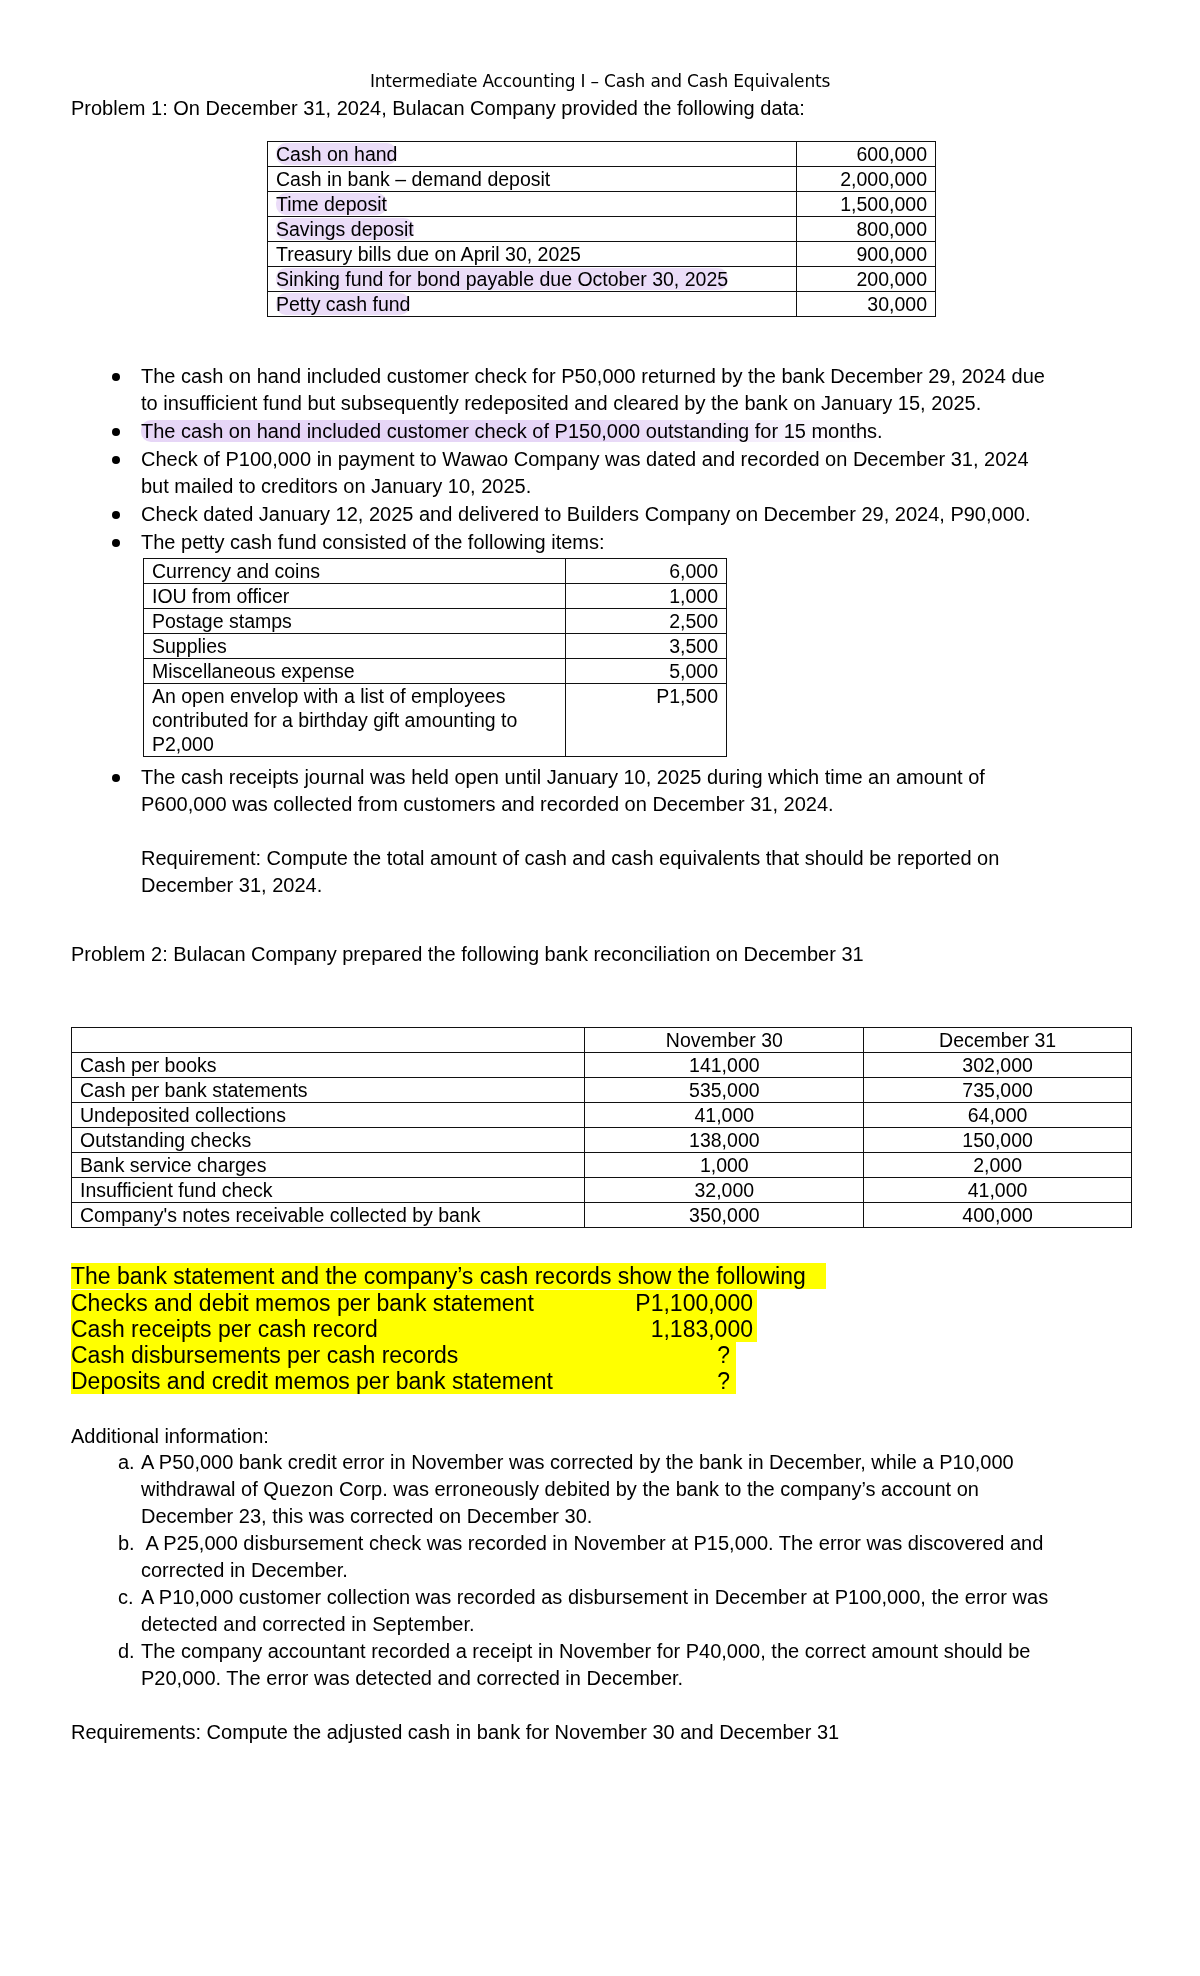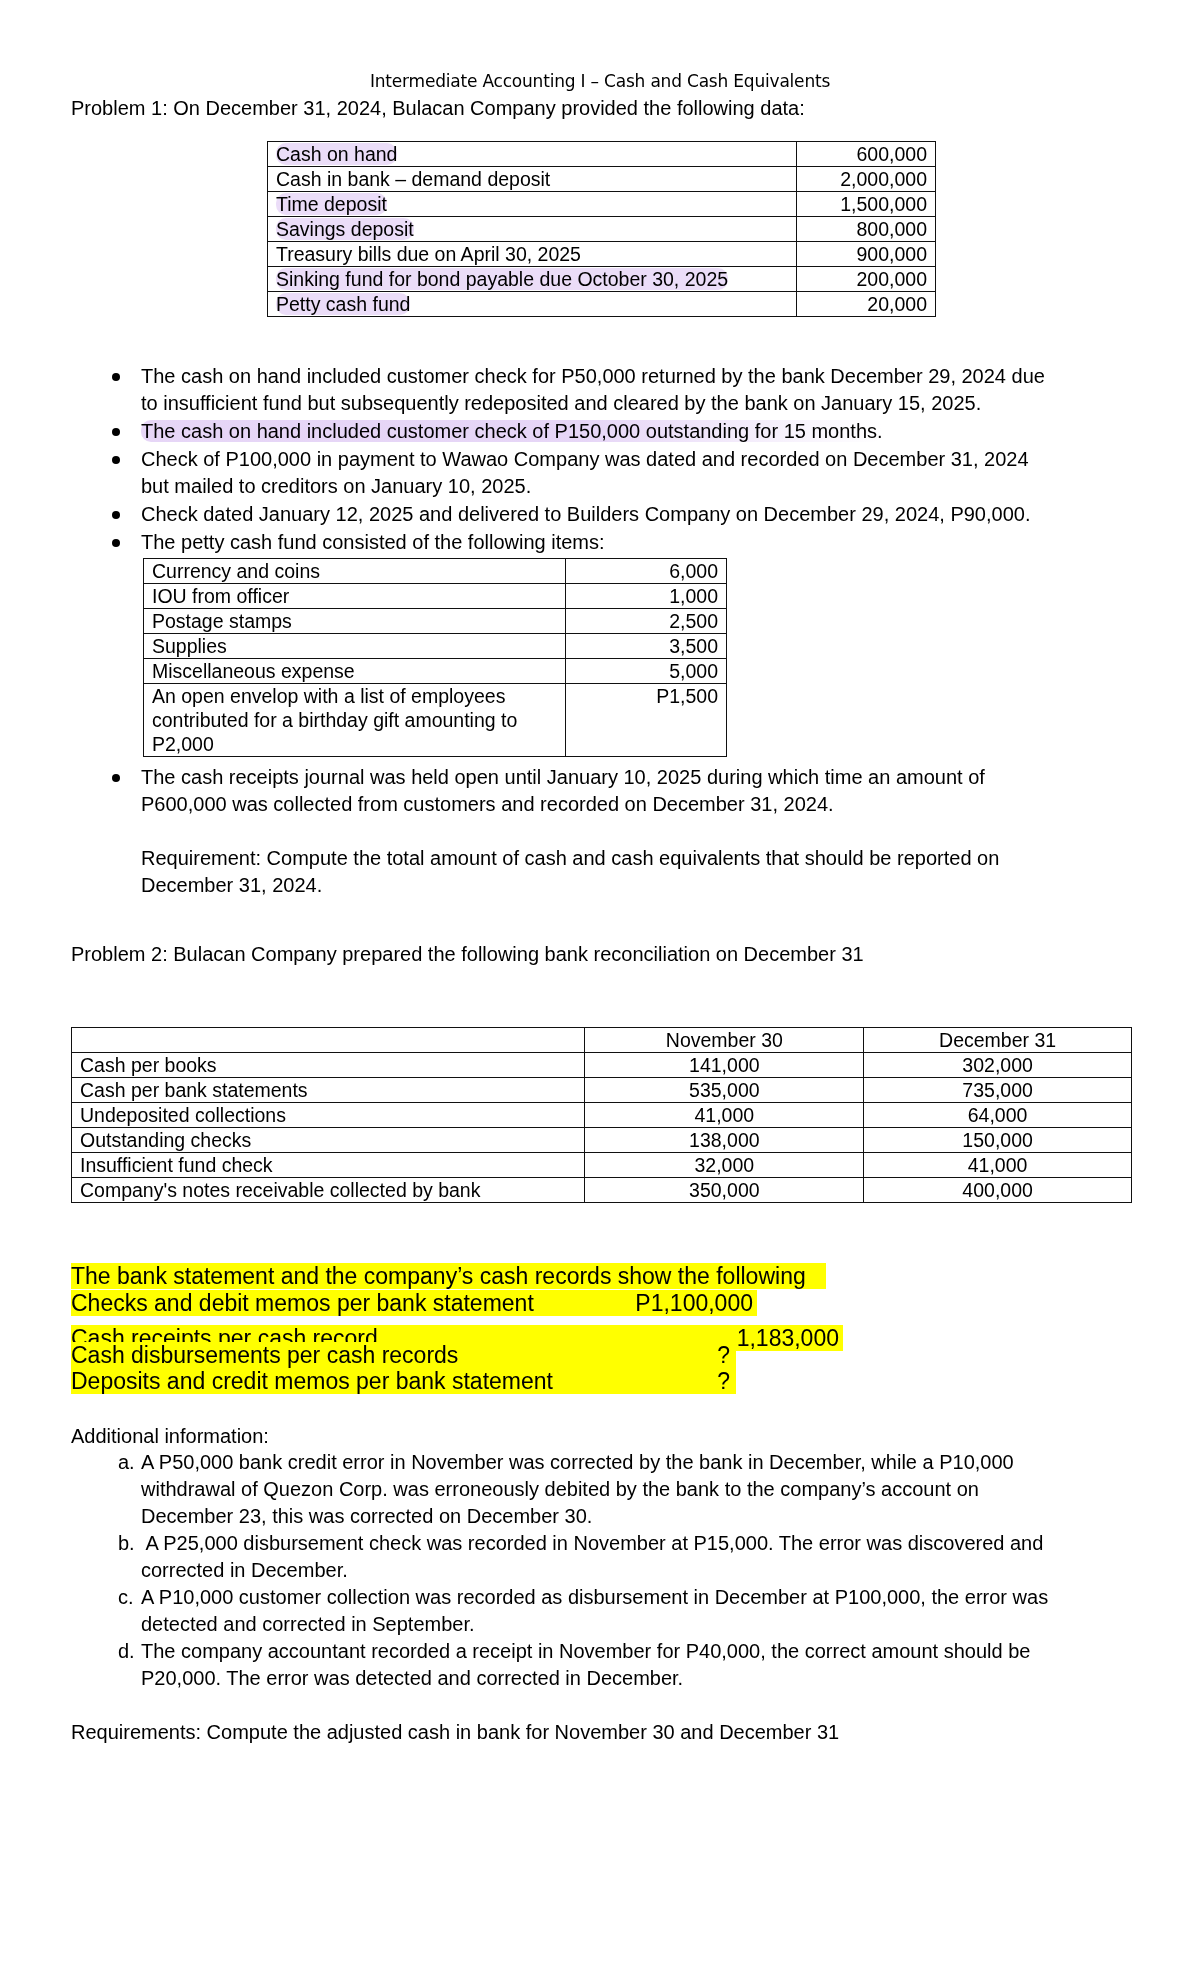--- a/index.html
+++ b/index.html
@@ -49,21 +49,21 @@
   <tr>
         <td><span>Treasury bills due on April 30, 2025</span></td>
         <td class="num">900,000</td>
       </tr>
   <tr>
         <td><span class="hl">Sinking fund for bond payable due October 30, 2025</span></td>
         <td class="num">200,000</td>
       </tr>
   <tr>
         <td><span class="hl">Petty cash fund</span></td>
-        <td class="num">20,000</td>
+        <td class="num">30,000</td>
       </tr>
 </tbody>
   </table>
 
 <div class="bullet" style="left:112px; top:373px;"></div>
 <div class="abs" style="left:141px; top:363px;">The cash on hand included customer check for P50,000 returned by the bank December 29, 2024 due</div>
 <div class="abs" style="left:141px; top:390px;">to insufficient fund but subsequently redeposited and cleared by the bank on January 15, 2025.</div>
 
 <div class="bullet" style="left:112px; top:428px;"></div>
 <div class="abs" style="left:141px; top:418px;"><span class="hl" style="background:linear-gradient(90deg, rgba(210,180,240,0.55) 0%, rgba(210,180,240,0.55) 60%, rgba(210,180,240,0) 100%);">The cash on hand included customer check of P150,000 outstanding for 15 months.</span></div>
@@ -150,35 +150,40 @@
         <td>Undeposited collections</td>
         <td class="ctr">41,000</td>
         <td class="ctr">64,000</td>
       </tr>
   <tr>
         <td>Outstanding checks</td>
         <td class="ctr">138,000</td>
         <td class="ctr">150,000</td>
       </tr>
   <tr>
+        <td>Bank service charges</td>
+        <td class="ctr">1,000</td>
+        <td class="ctr">2,000</td>
+      </tr>
+  <tr>
         <td>Insufficient fund check</td>
         <td class="ctr">32,000</td>
         <td class="ctr">41,000</td>
       </tr>
   <tr>
         <td>Company's notes receivable collected by bank</td>
         <td class="ctr">350,000</td>
         <td class="ctr">400,000</td>
       </tr>
 </tbody>
   </table>
 
 <div class="ylrow yellow" style="top:1263px; width:755px;"><span class="lbl">The bank statement and the company’s cash records show the following totals:</span></div>
 <div class="ylrow yellow" style="top:1290px; width:686px;"><span class="lbl">Checks and debit memos per bank statement</span><span class="val" style="right:4px;">P1,100,000</span></div>
-<div class="ylrow yellow" style="top:1316px; width:772px;margin-top:9px;"><span class="lbl">Cash receipts per cash record</span><span class="val" style="right:4px;">1,183,000</span></div>
+<div class="ylrow yellow" style="top:1316px; width:686px;"><span class="lbl">Cash receipts per cash record</span><span class="val" style="right:4px;">1,183,000</span></div>
 <div class="ylrow yellow" style="top:1342px; width:665px;"><span class="lbl">Cash disbursements per cash records</span><span class="val" style="right:6px;">?</span></div>
 <div class="ylrow yellow" style="top:1368px; width:665px;"><span class="lbl">Deposits and credit memos per bank statement</span><span class="val" style="right:6px;">?</span></div>
 
 <div class="abs" style="left:71px; top:1423px;">Additional information:</div>
 
 <div class="abs" style="left:118px; top:1449px;">a.</div>
 <div class="abs" style="left:141px; top:1449px;">A P50,000 bank credit error in November was corrected by the bank in December, while a P10,000</div>
 <div class="abs" style="left:141px; top:1476px;">withdrawal of Quezon Corp. was erroneously debited by the bank to the company’s account on</div>
 <div class="abs" style="left:141px; top:1503px;">December 23, this was corrected on December 30.</div>
 

